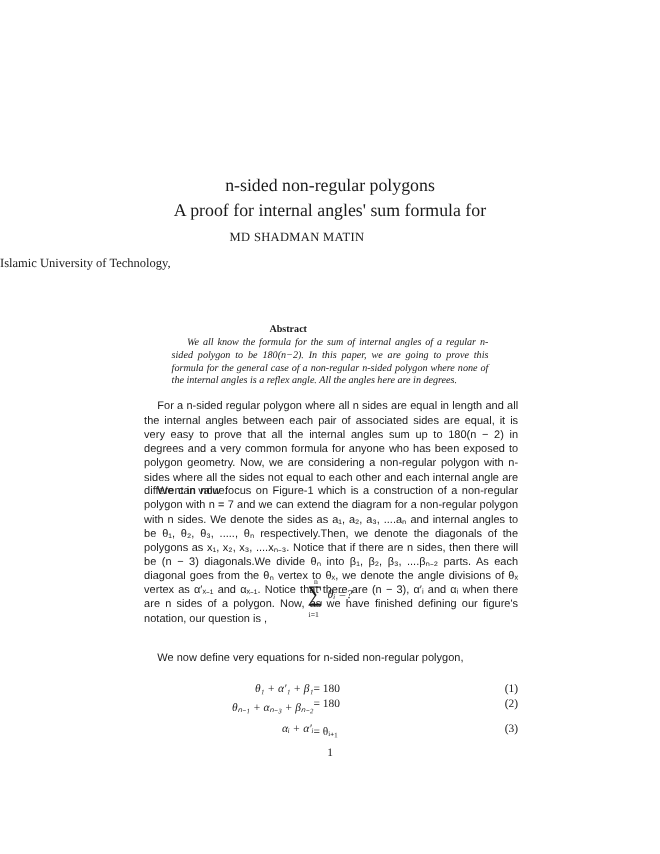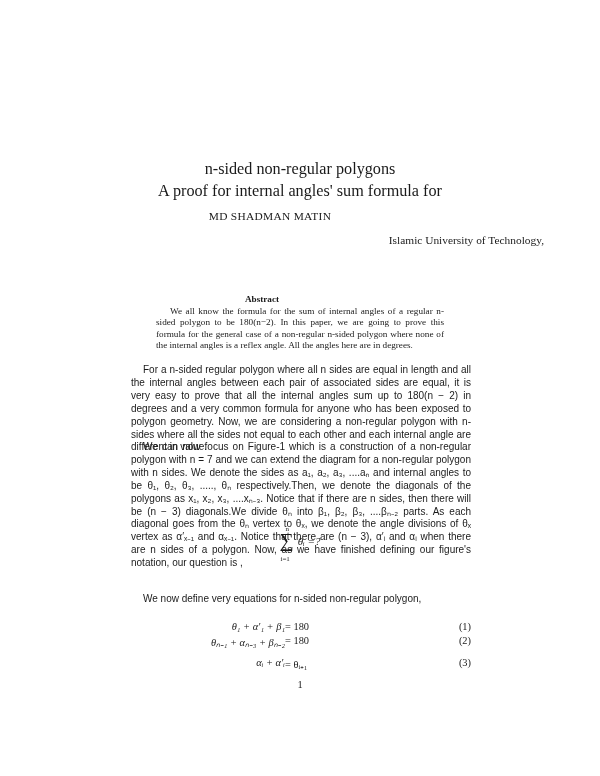--- a/index.html
+++ b/index.html
@@ -3,27 +3,27 @@
 <meta charset="utf-8">
 <style>
   html, body { margin: 0; padding: 0; background: #ffffff; }
   body { width: 600px; height: 776px; position: relative; overflow: hidden;
          font-family: "DejaVu Serif", "Liberation Serif", serif; color: #1a1a1a; }
   .abs { position: absolute; }
   .title { left: 0; width: 600px; top: 158px; text-align: center; font-size: 16.2px; line-height: 22px;
            font-family: "Liberation Serif", serif; }
   .author { left: 0; width: 540px; top: 210px; text-align: center; font-size: 11.4px;
             font-family: "Liberation Serif", serif; letter-spacing: 0.3px; }
-  .affil { left: 0; width: 544px; top: 233px; text-align: right; font-size: 11.4px; line-height: 15px;
+  .affil { left: 0; width: 544px; top: 233px; text-align: left; font-size: 11.4px; line-height: 15px;
            font-family: "Liberation Serif", serif; }
   .abstract-head { left: 0; width: 524px; top: 294px; text-align: center; font-size: 9.2px; font-weight: bold;
                    font-family: "Liberation Serif", serif; }
   .abstract-body { left: 156px; width: 288px; top: 306px; font-size: 9.2px; line-height: 11.3px;
                    text-align: justify; font-family: "Liberation Serif", serif; }
-  .abstract-body p { margin: 0; text-indent: 14px; }
+  .abstract-body p { margin: 0; text-indent: 14px; font-style: italic; }
   .body-text { left: 131px; width: 340px; font-size: 10px; line-height: 12.9px; text-align: justify;
                font-family: Liberation Sans, sans-serif; }
   .body-text p { margin: 0; text-indent: 12px; }
   .p1 { top: 364px; }
   .p2 { top: 441px; }
   .sum { left: 0; width: 600px; top: 529px; text-align: center; font-family: "Liberation Serif", serif; }
   .sum-wrap { display: inline-block; position: relative; }
   .sum-top { position: absolute; left: 6px; top: -4px; font-size: 7px; }
   .sum-sym { font-size: 20px; vertical-align: middle; }
   .sum-bot { position: absolute; left: 1px; top: 26px; font-size: 7px; }

